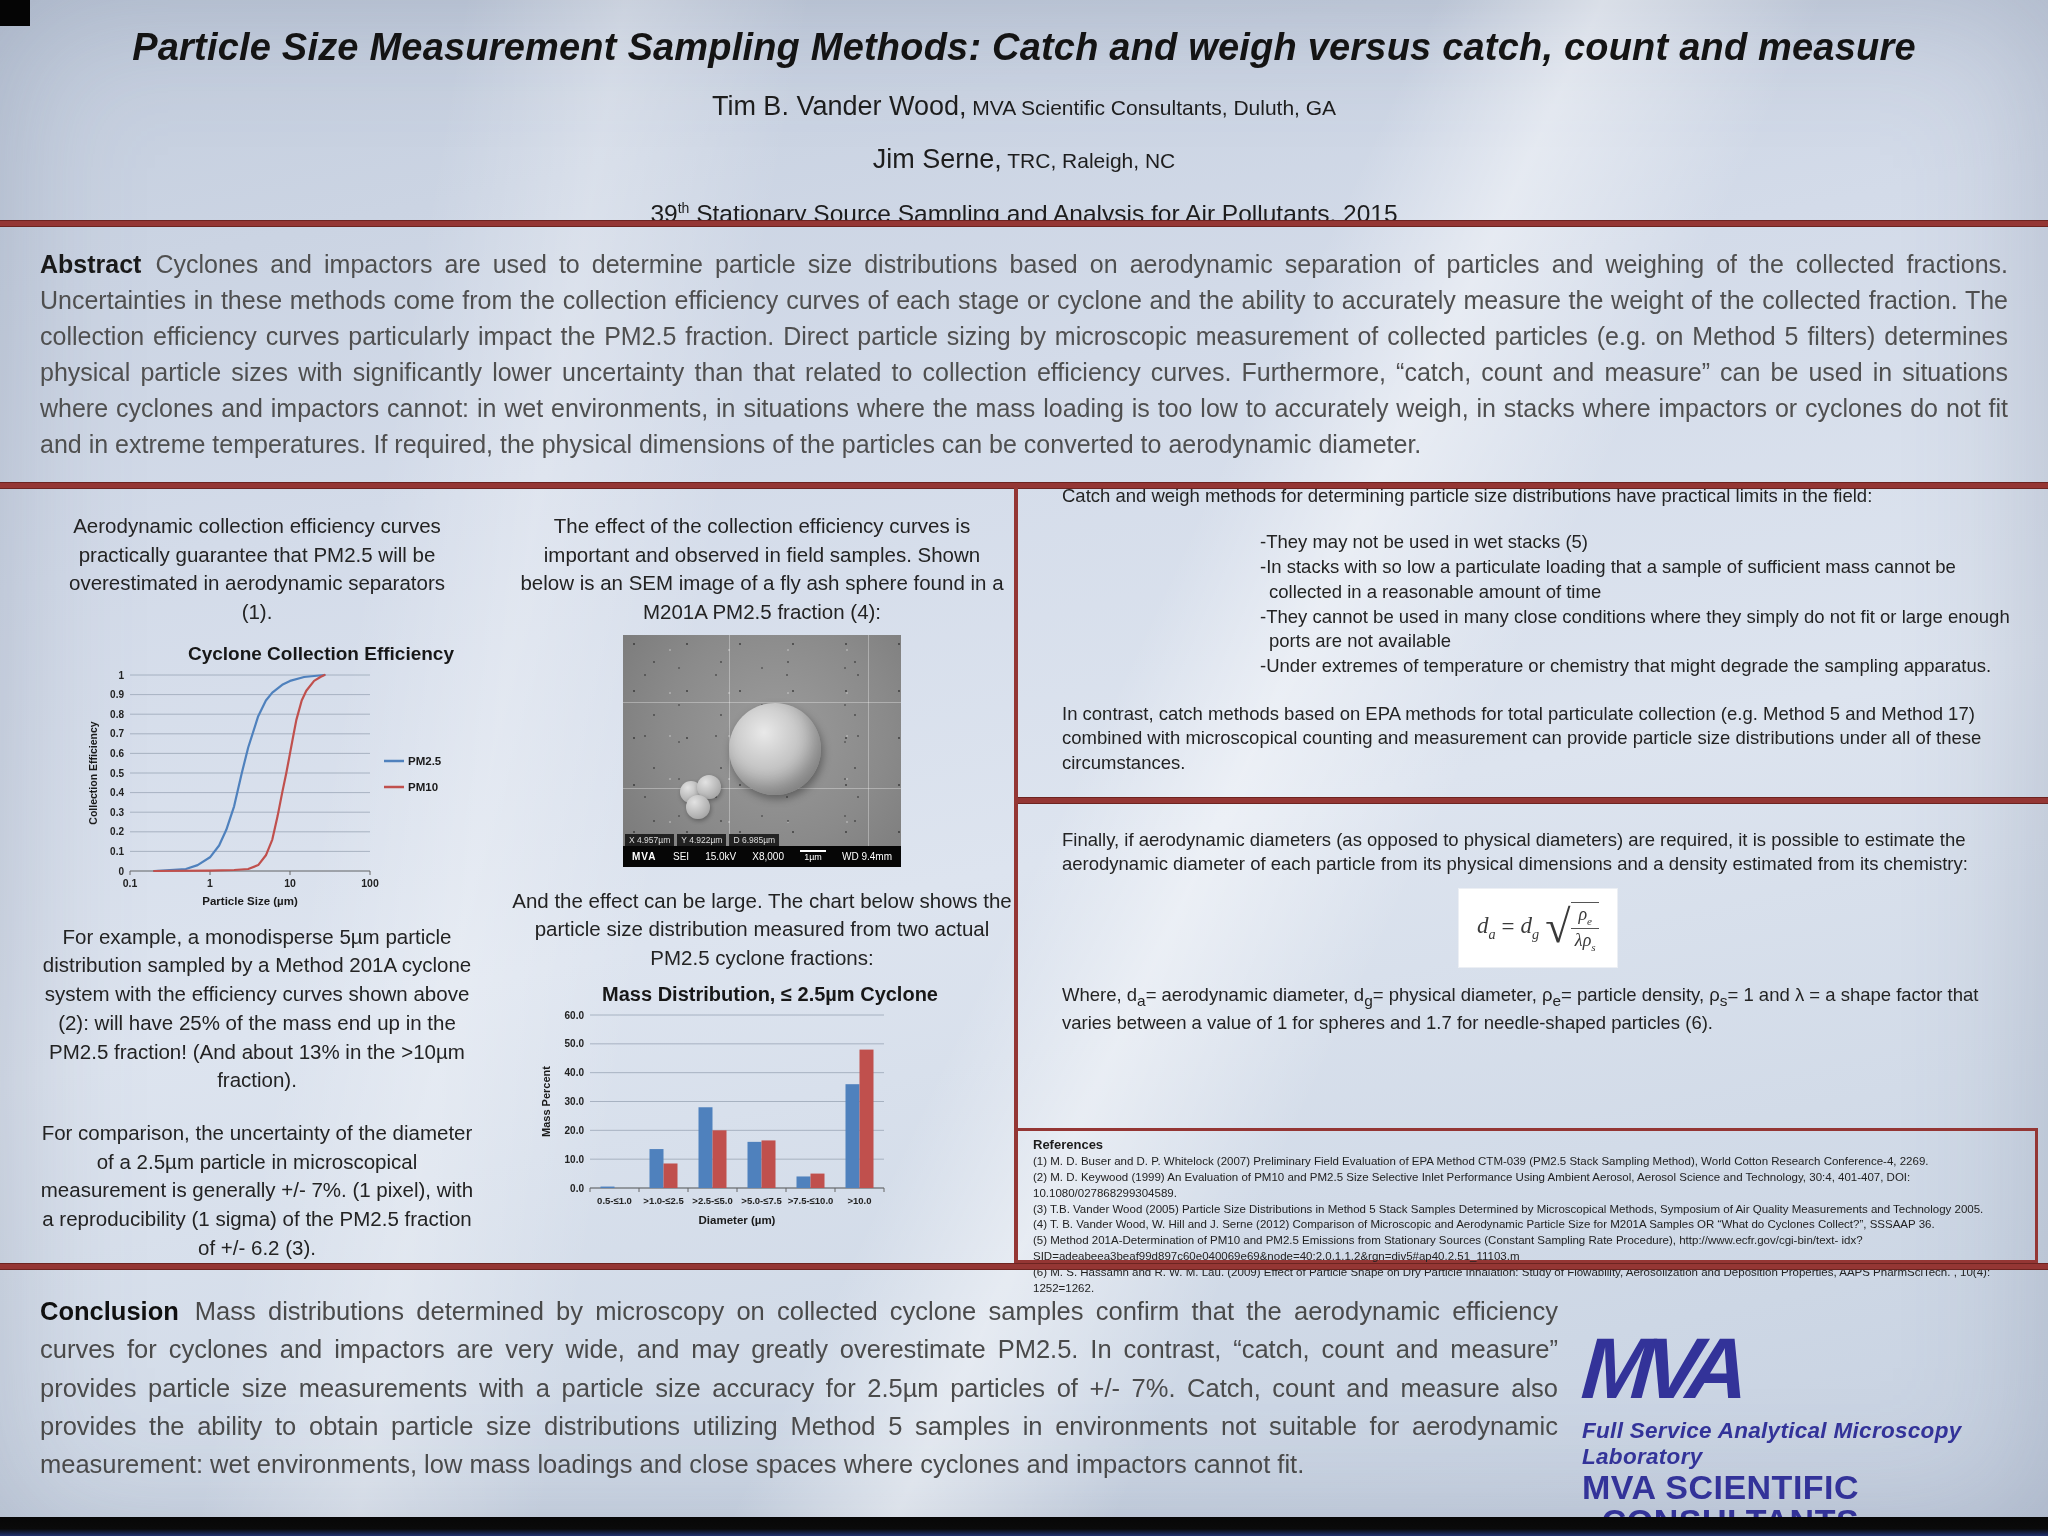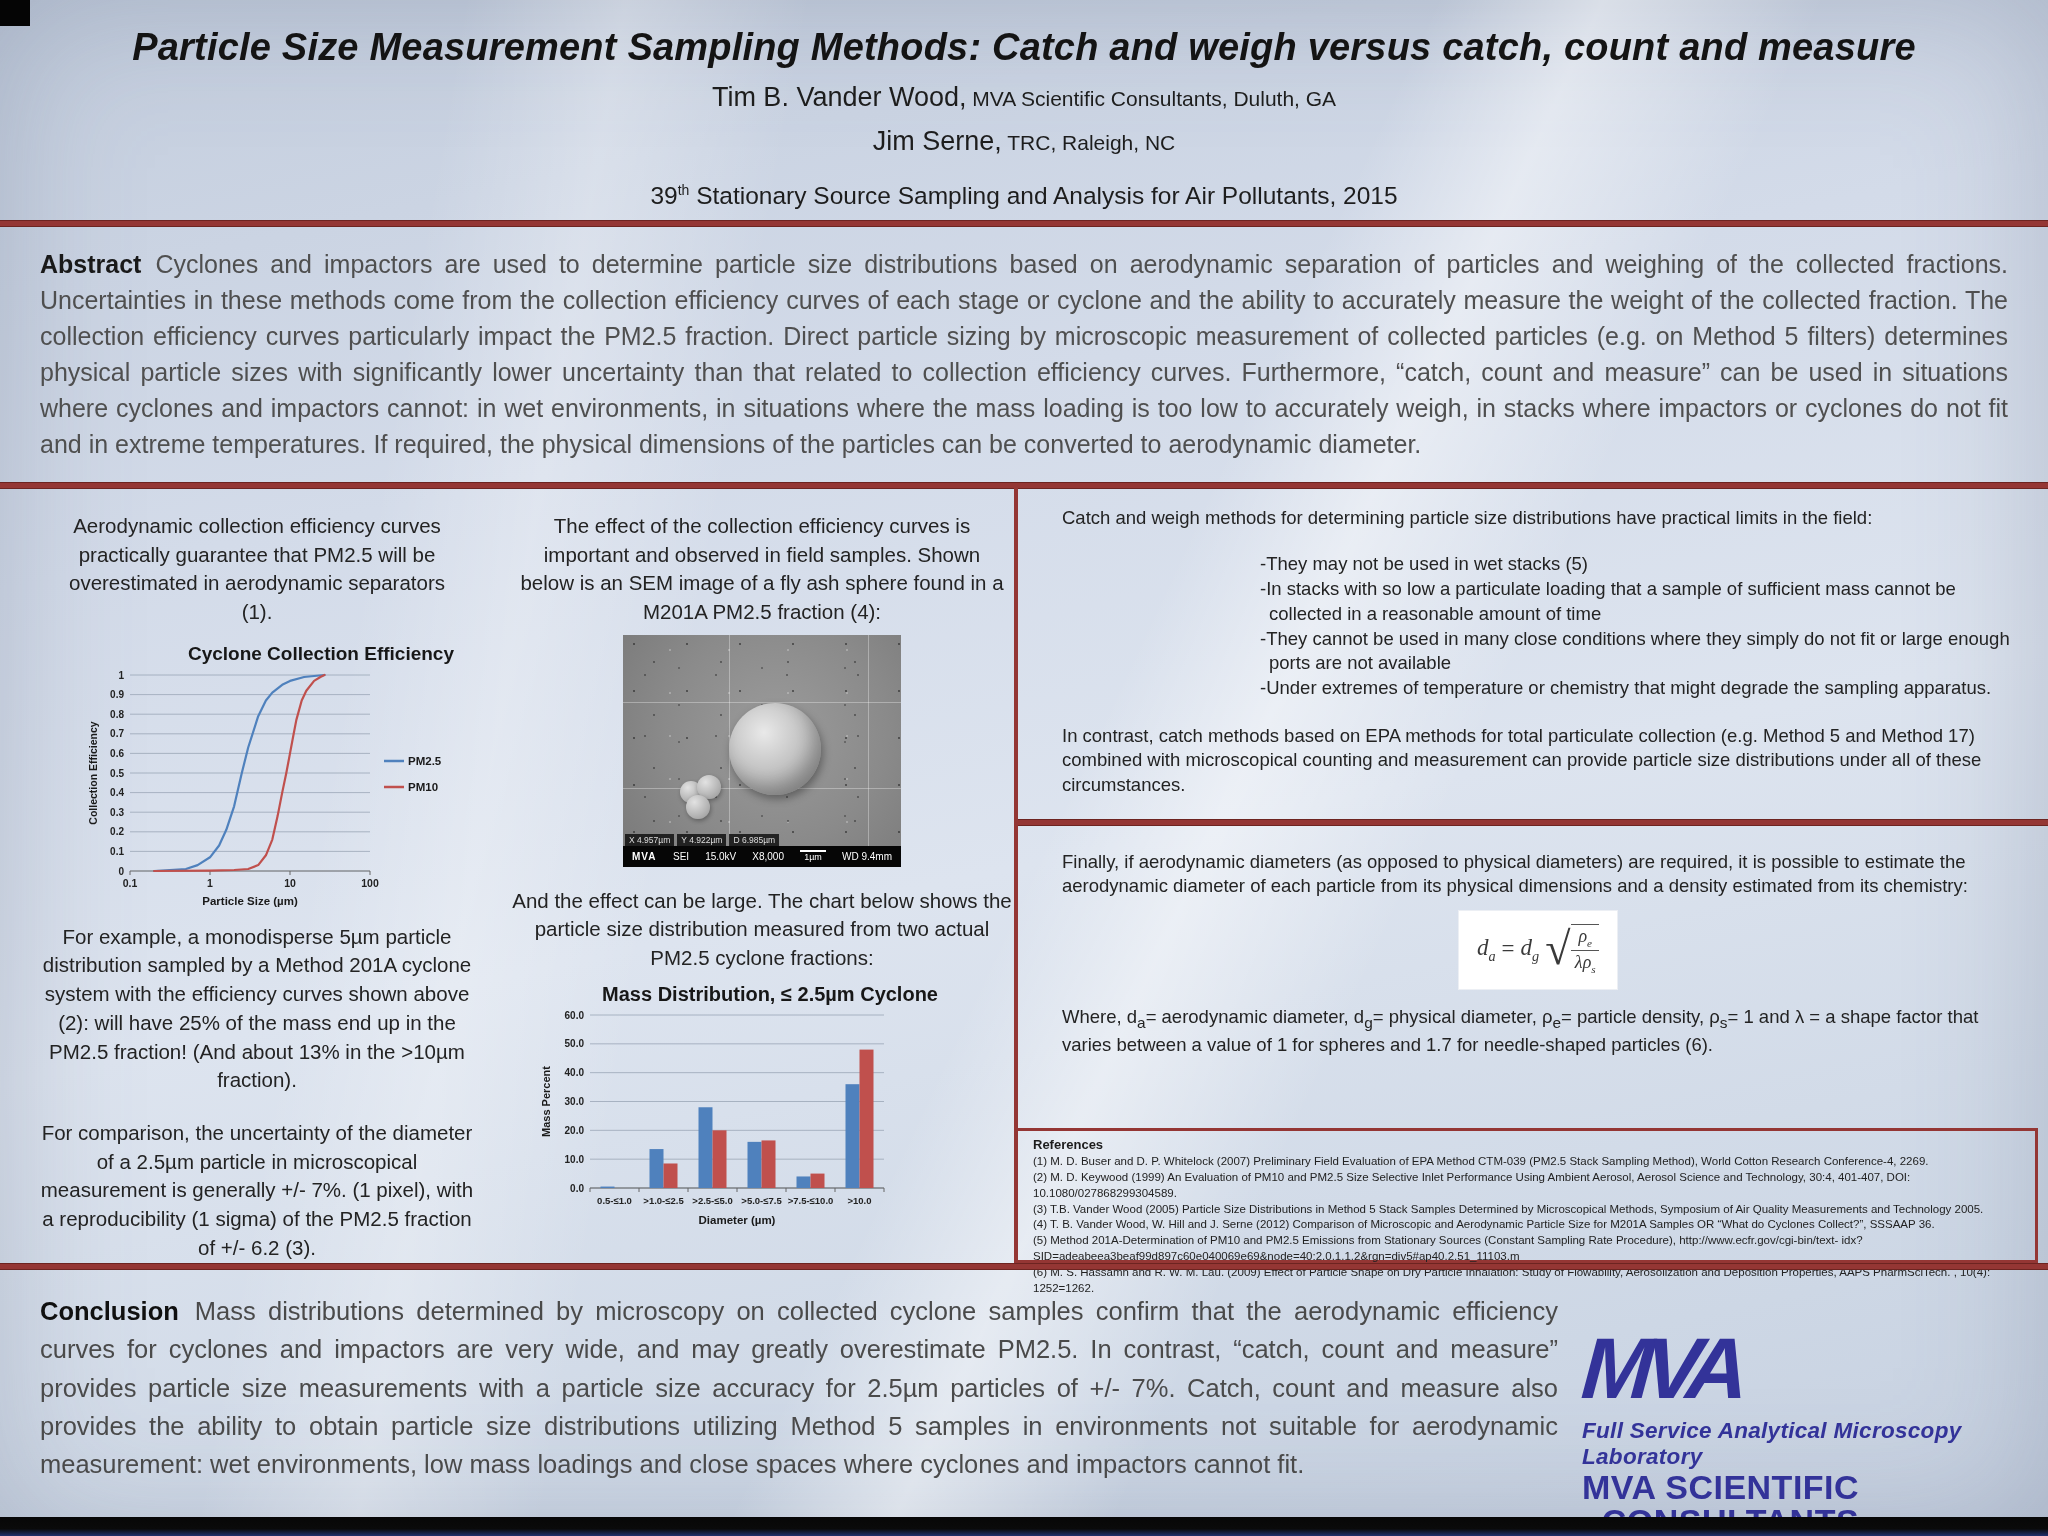--- a/index.html
+++ b/index.html
@@ -10,21 +10,21 @@
   #poster::before{content:"";position:absolute;inset:0;pointer-events:none;
     background:
       linear-gradient(115deg,rgba(255,255,255,0) 52%,rgba(255,255,255,0.45) 58%,rgba(255,255,255,0) 66%),
       linear-gradient(100deg,rgba(255,255,255,0) 20%,rgba(255,255,255,0.28) 27%,rgba(255,255,255,0) 35%);}
   .abs{position:absolute;}
   .divider{background:#943634;border-top:1px solid #6d2421;border-bottom:1px solid #6d2421;}
   
   #corner-tl{left:0;top:0;width:30px;height:26px;background:#050505;}
   #header{left:0;top:26px;width:100%;text-align:center;}
   #page-title{font-size:38px;font-weight:bold;font-style:italic;color:#141414;letter-spacing:0.2px;}
-  .author-line{margin-top:13px;color:#1d1d1d;}
+  .author-line{margin-top:22px;color:#1d1d1d;}
   .author-name{font-size:27px;}
   .author-affil{font-size:21px;}
   #conference-line{margin-top:25px;font-size:24.5px;color:#1d1d1d;}
   #conference-line sup{font-size:14px;}
   
   #divider1{left:0;top:220px;width:100%;height:5px;}
   #abstract{left:40px;top:246px;width:1968px;font-size:25px;line-height:1.44;
     text-align:justify;color:#4f4f4f;}
   #abstract .run-in{font-weight:bold;color:#191919;margin-right:14px;}
   
@@ -61,21 +61,21 @@
   #sem-tags span{background:rgba(12,12,12,0.82);color:#ddd;font-size:8.5px;
     height:12px;line-height:12px;padding:0 4px;}
   #sem-bar{position:absolute;left:0;right:0;bottom:0;height:21px;background:#060606;
     color:#fff;font-size:10px;display:flex;align-items:center;padding:0 9px;}
   #sem-bar .sem-mva{margin-right:auto;letter-spacing:1px;font-weight:bold;}
   #sem-bar .sem-item{margin-left:16px;}
   .sem-scale-wrap{display:flex;flex-direction:column;align-items:center;margin-left:16px;}
   .sem-scalebar{width:26px;height:2px;background:#fff;margin-bottom:1px;}
   .sem-scale-wrap span{font-size:9px;line-height:9px;}
   
-  #col-right{left:1018px;top:506px;width:1030px;padding:0 34px 0 44px;box-sizing:border-box;
+  #col-right{left:1018px;top:484px;width:1030px;padding:0 34px 0 44px;box-sizing:border-box;
     font-size:18.5px;line-height:1.32;color:#232323;text-align:left;}
   #rc-bullets{margin:22px 0 0 198px;width:760px;}
   .rc-bullet{padding-left:9px;text-indent:-9px;line-height:1.3;margin-bottom:1px;}
   #rc-p2{margin-top:24px;width:950px;}
   #rc-div{height:5px;margin:22px -34px 0 -44px;}
   #rc-p3{margin-top:24px;width:930px;}
   #formula-row{margin-top:12px;text-align:center;}
   .formula{background:#fff;padding:8px 18px 10px;display:inline-flex;align-items:center;
     font-family:"Liberation Serif",serif;font-style:italic;font-size:23px;color:#3a3a3a;
     box-shadow:0 0 0 1px #eceff4;}

